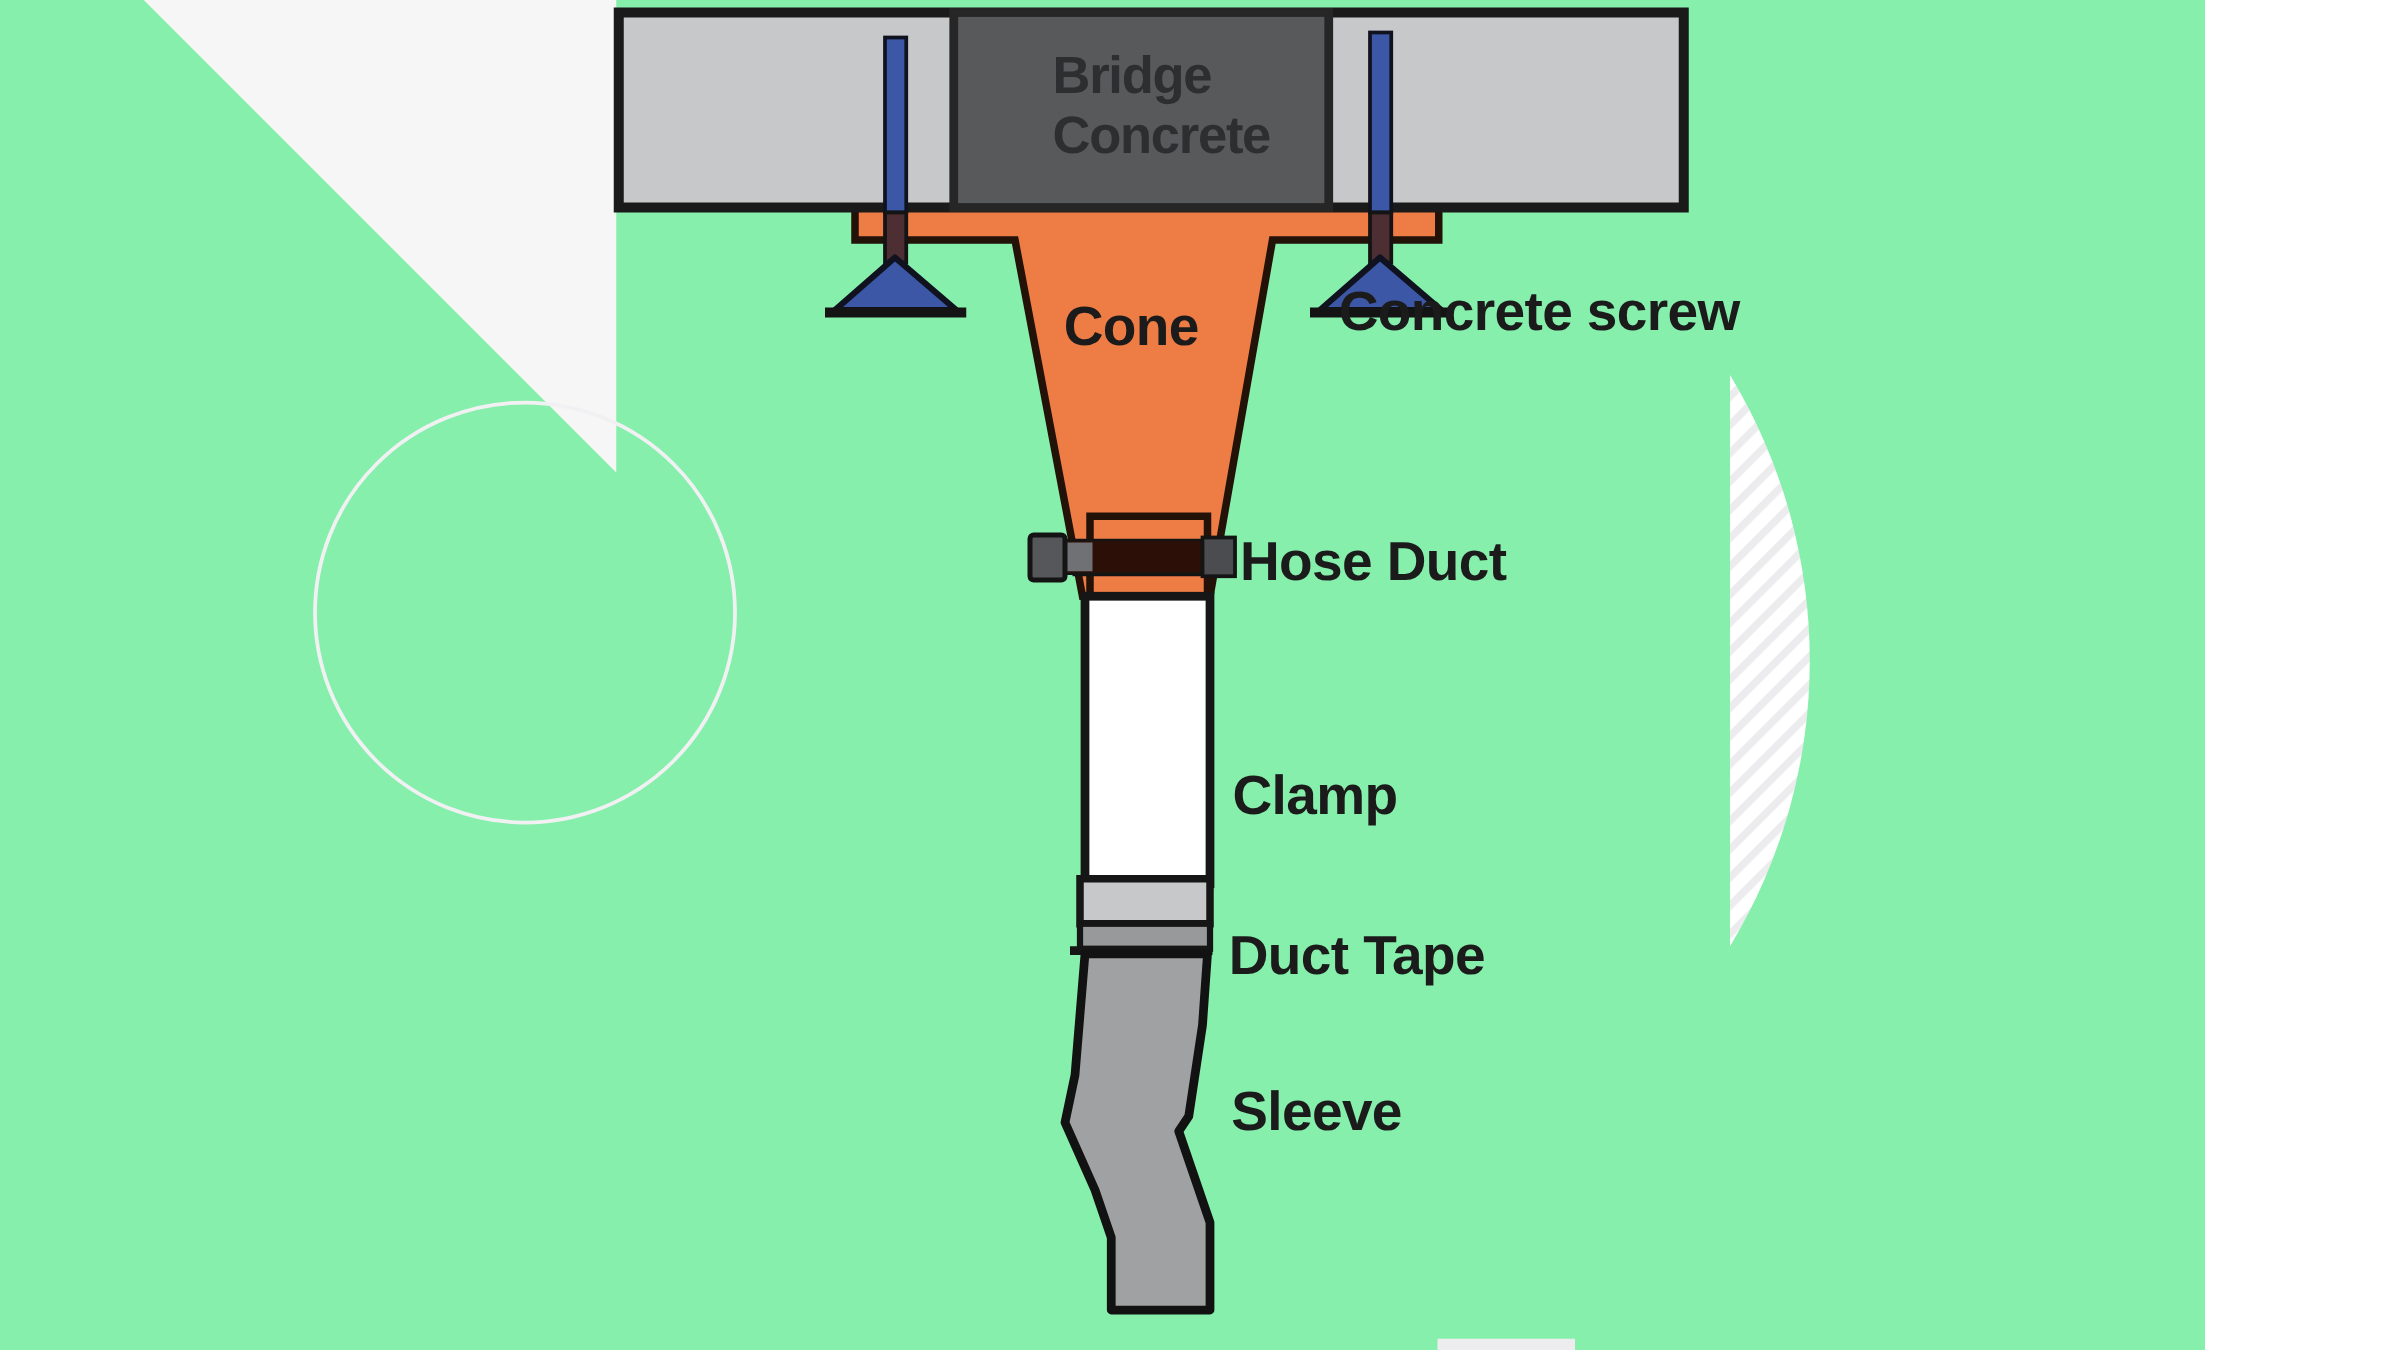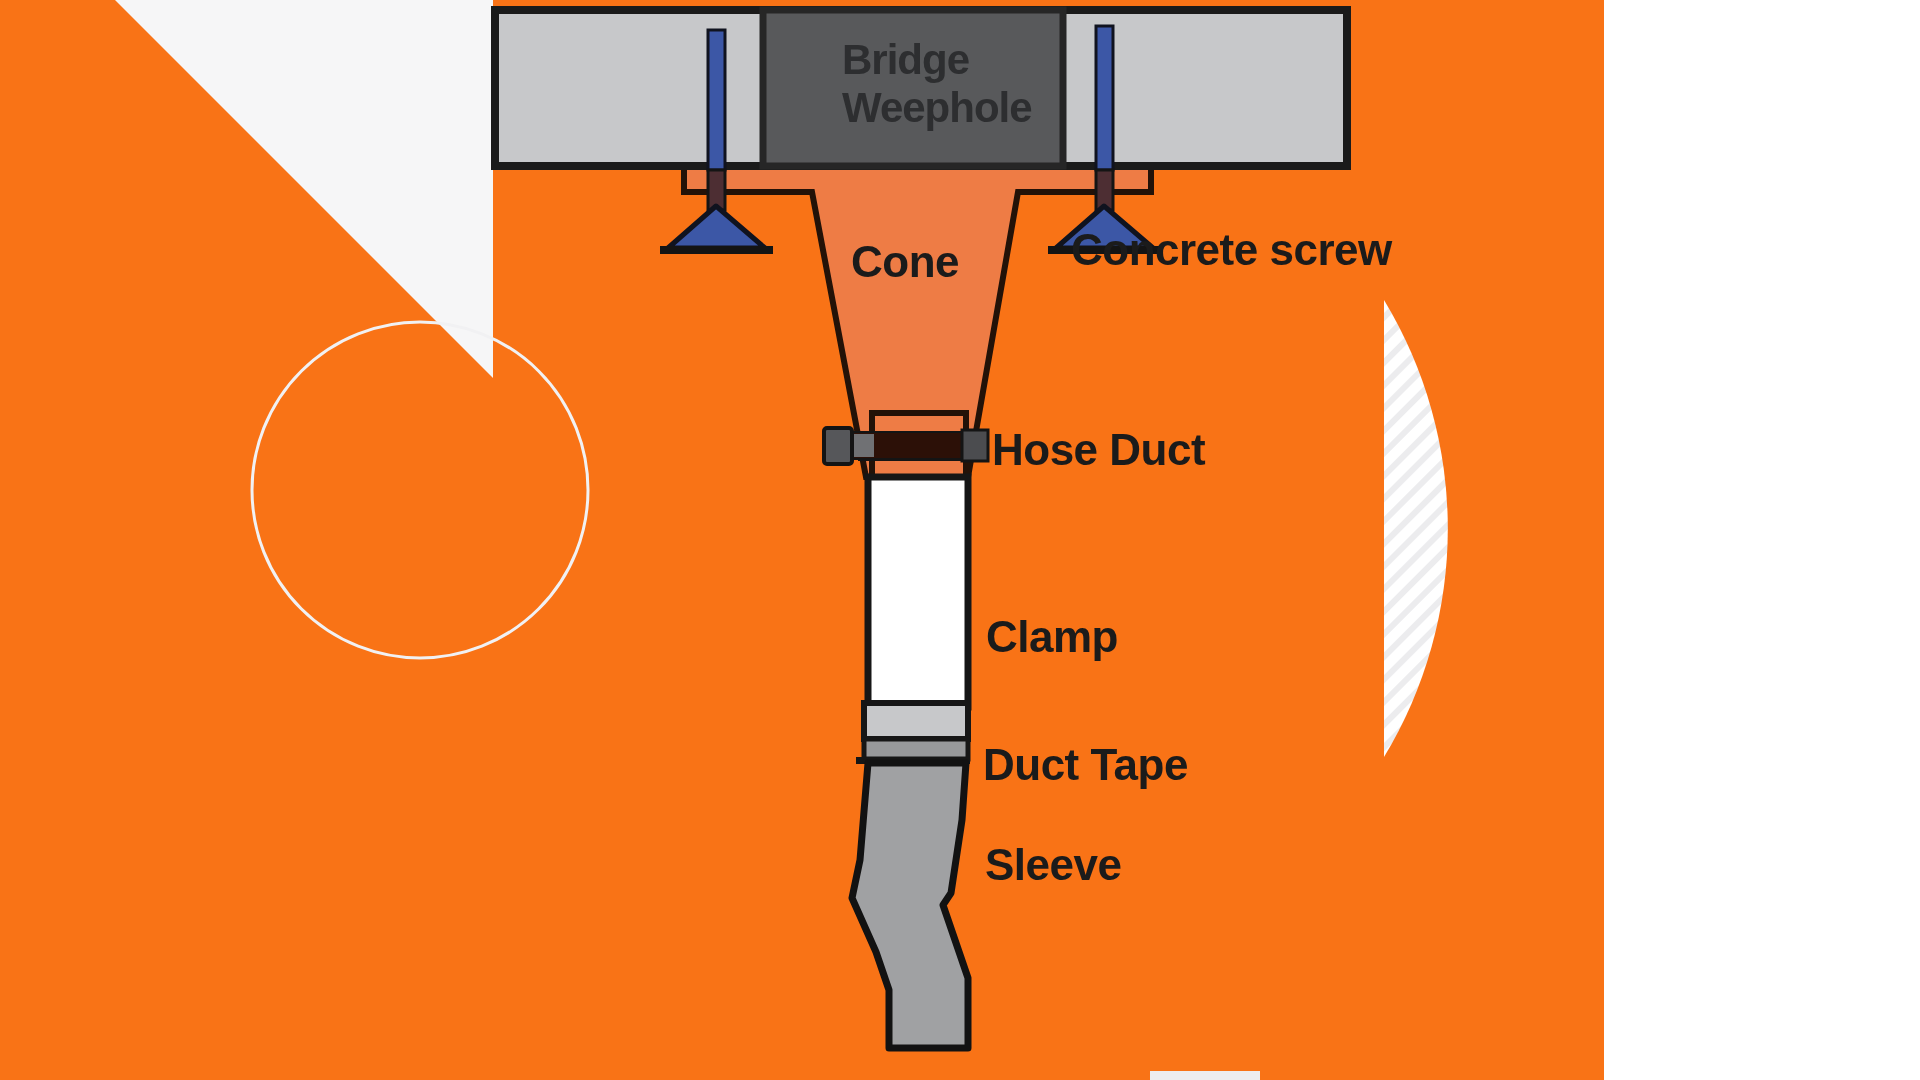--- a/index.html
+++ b/index.html
@@ -1,18 +1,18 @@
 <!DOCTYPE html>
 <html><head>
 <meta charset="utf-8">
 <style>
   html,body{margin:0;padding:0;background:#fff;}
   #stage{
-    position:relative;width:1604px;height:1080px;overflow:hidden;
-    background:#f97316;
+    position:relative;width:1764px;height:1080px;overflow:hidden;
+    background:#86efac;
     font-family:"Liberation Sans","DejaVu Sans",sans-serif;
   }
   svg{position:absolute;left:0;top:0;}
   
   .deck      {fill:var(--deck_gray);stroke:var(--outline);stroke-width:8;}
   .weep-block{fill:var(--weephole_dark);stroke:#262626;stroke-width:7;}
   .cone      {fill:var(--cone_orange);stroke:var(--cone_outline);stroke-width:6;}
   .spout     {fill:var(--cone_orange);stroke:var(--cone_outline);stroke-width:6;}
   .screw-shaft{fill:var(--screw_blue);stroke:#10131f;stroke-width:3;}
   .screw-thru {fill:#4d2e33;stroke:#141414;stroke-width:3;}
@@ -44,21 +44,21 @@
   .lbl-bridge{
     left:842px;top:36px;
     font-size:42px;line-height:48px;letter-spacing:-1px;
     color:#2d2e30;
   }
   .lbl-cone          {left:851px; top:240px;}
   .lbl-concrete-screw{left:1071px;top:228px;}
   .lbl-hose-clamp    {left:992px; top:428px;}
   .lbl-tube          {left:986px; top:615px;}
   .lbl-duct-tape     {left:983px; top:731px;margin-top:12px;}
-  .lbl-sleeve        {left:985px; top:843px;}
+  .lbl-sleeve        {left:985px; top:868px;}
 </style>
 </head>
 <body>
 
 <div id="stage" style="--deck_gray: #c7c8ca; --weephole_dark: #58595b; --cone_orange: #ee7c45; --cone_outline: #231208; --screw_blue: #3c57a6; --clamp_dark: #2c1007; --tape_light: #c7c8ca; --tape_mid: #98999b; --sleeve_gray: #a0a1a3; --outline: #1a1a1a; --label_text: #1b1b1b;">
 
   <svg width="1920" height="1080" viewBox="0 0 1920 1080">
     <defs>
       <pattern id="hatch" width="16" height="16" patternUnits="userSpaceOnUse" patternTransform="rotate(45)">
         <rect width="16" height="16" fill="#ffffff"></rect>
@@ -104,21 +104,21 @@
     <g>
       <rect class="screw-shaft" x="1096" y="26" width="17" height="144"></rect>
       <rect class="screw-thru" x="1096" y="170" width="17" height="40"></rect>
       <path class="screw-head" d="M1104,206 L1056,248 L1153,248 Z"></path>
       <rect class="screw-base" x="1048" y="246" width="113" height="8"></rect>
     </g>
   </svg>
 
   <div class="lbl lbl-bridge">
     <span>Bridge</span><br>
-    <span>Weephole</span>
+    <span>Concrete</span>
   </div>
   <div class="lbl lbl-cone">Cone</div>
   <div class="lbl lbl-concrete-screw">Concrete screw</div>
   <div class="lbl lbl-hose-clamp">Hose Duct</div>
   <div class="lbl lbl-tube">Clamp</div>
   <div class="lbl lbl-duct-tape">Duct Tape</div>
   <div class="lbl lbl-sleeve">Sleeve</div>
 
 </div>
 

